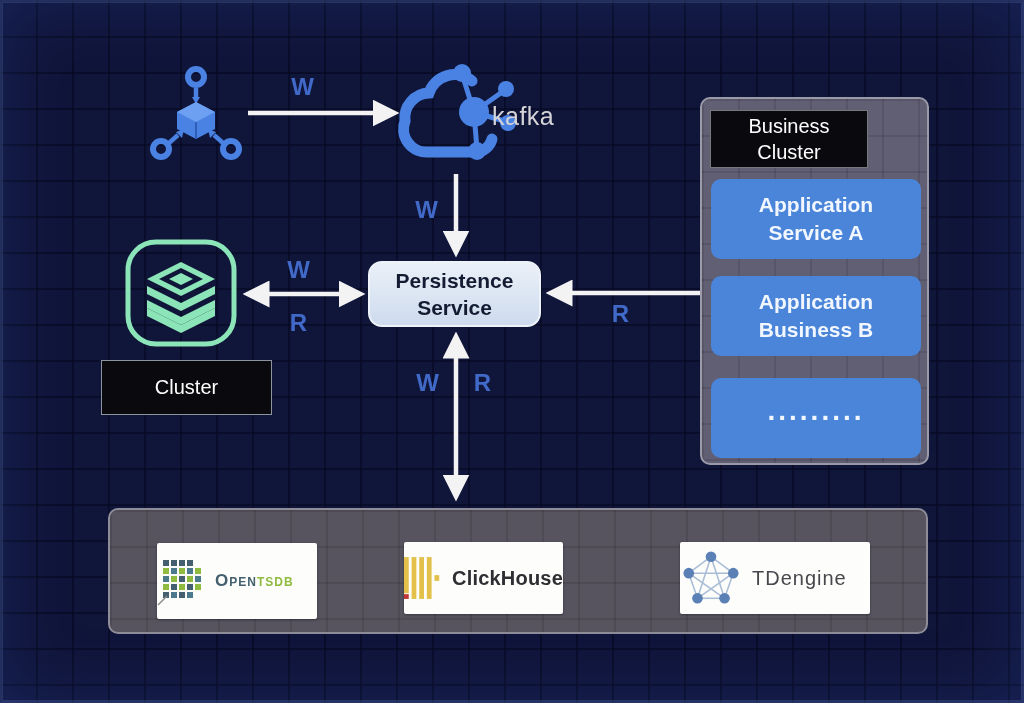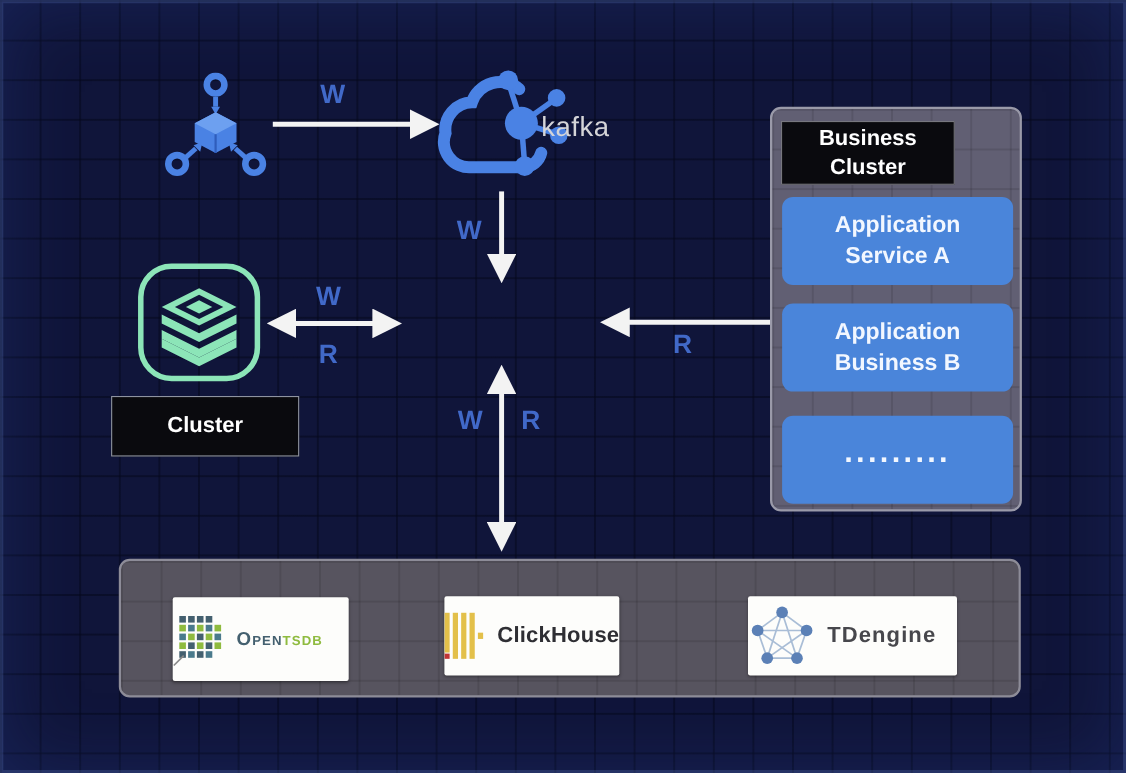--- a/index.html
+++ b/index.html
@@ -21,21 +21,21 @@
 
   
   .edge-label{
     position:absolute;transform:translate(-50%,-50%);
     color:#4169c8;font-weight:700;font-size:24px;letter-spacing:1px;
   }
 
   
   .plaque{
     position:absolute;background:#0a0a0e;border:1px solid #8e93a0;
-    color:#ffffff;font-weight:700;font-size:20px;line-height:1.32;
+    color:#ffffff;font-weight:400;font-size:20px;line-height:1.32;
     display:flex;flex-direction:column;align-items:center;justify-content:center;
     text-align:center;box-sizing:border-box;
   }
 
   
   .persistence{
     position:absolute;left:368px;top:261px;width:173px;height:66px;
     background:linear-gradient(#eaf0f8,#cedbee);
     border:2px solid #eef2f9;border-radius:14px;box-sizing:border-box;
     color:#141c33;font-weight:700;font-size:21px;line-height:1.3;
@@ -72,21 +72,21 @@
   }
   .logo-card{
     position:absolute;background:#fdfdfb;border-radius:2px;
     display:flex;align-items:center;gap:10px;
     box-shadow:0 1px 3px rgba(0,0,0,0.35);
   }
   .otsdb-text{font-weight:700;font-size:17px;letter-spacing:1px;font-variant:small-caps;}
   .otsdb-open{color:#44606f;}
   .otsdb-tsdb{color:#8fbb3f;}
   .ch-text{color:#2e2e33;font-weight:700;font-size:20px;letter-spacing:0.2px;}
-  .td-text{color:#47474c;font-weight:700;font-size:20px;letter-spacing:1px;}
+  .td-text{color:#47474c;font-weight:400;font-size:20px;letter-spacing:1px;}
 
   .kafka-text{
     position:absolute;left:492px;top:102px;color:#d5d5d8;
     font-size:25px;font-weight:500;letter-spacing:0.5px;
   }
 </style>
 </head>
 <body>
 
 <div class="stage">
@@ -133,20 +133,24 @@
       <line x1="82" y1="52" x2="85" y2="90"></line>
     </g>
     <circle cx="82" cy="52" r="15" fill="#4a82e4"></circle>
     <circle cx="70" cy="13" r="9" fill="#4a82e4"></circle>
     <circle cx="114" cy="29" r="8" fill="#4a82e4"></circle>
     <circle cx="116" cy="63" r="8" fill="#4a82e4"></circle>
     <circle cx="85" cy="91" r="9" fill="#4a82e4"></circle>
   </svg>
   <div class="kafka-text">kafka</div>
 
+  <div class="persistence">
+    <span>Persistence</span>
+    <span>Service</span>
+  </div>
 
   <svg class="abs" style="left:120px;top:236px;" width="122" height="114" viewBox="0 0 122 114">
     <rect x="8" y="6" width="106" height="102" rx="28" fill="none" stroke="#8ce5b8" stroke-width="5"></rect>
     <g fill="#8ce5b8">
       <path d="M61,26 L95,43 L61,60 L27,43 Z"></path>
       <path d="M27,50 L61,67 L95,50 L95,58 L61,75 L27,58 Z"></path>
       <path d="M27,64 L61,81 L95,64 L95,72 L61,89 L27,72 Z"></path>
       <path d="M27,78 L61,95 L95,78 L95,86 L61,103 L27,86 Z" transform="translate(0,-6)"></path>
     </g>
     <path d="M61,32 L83,43 L61,54 L39,43 Z" fill="#10153a"></path>

